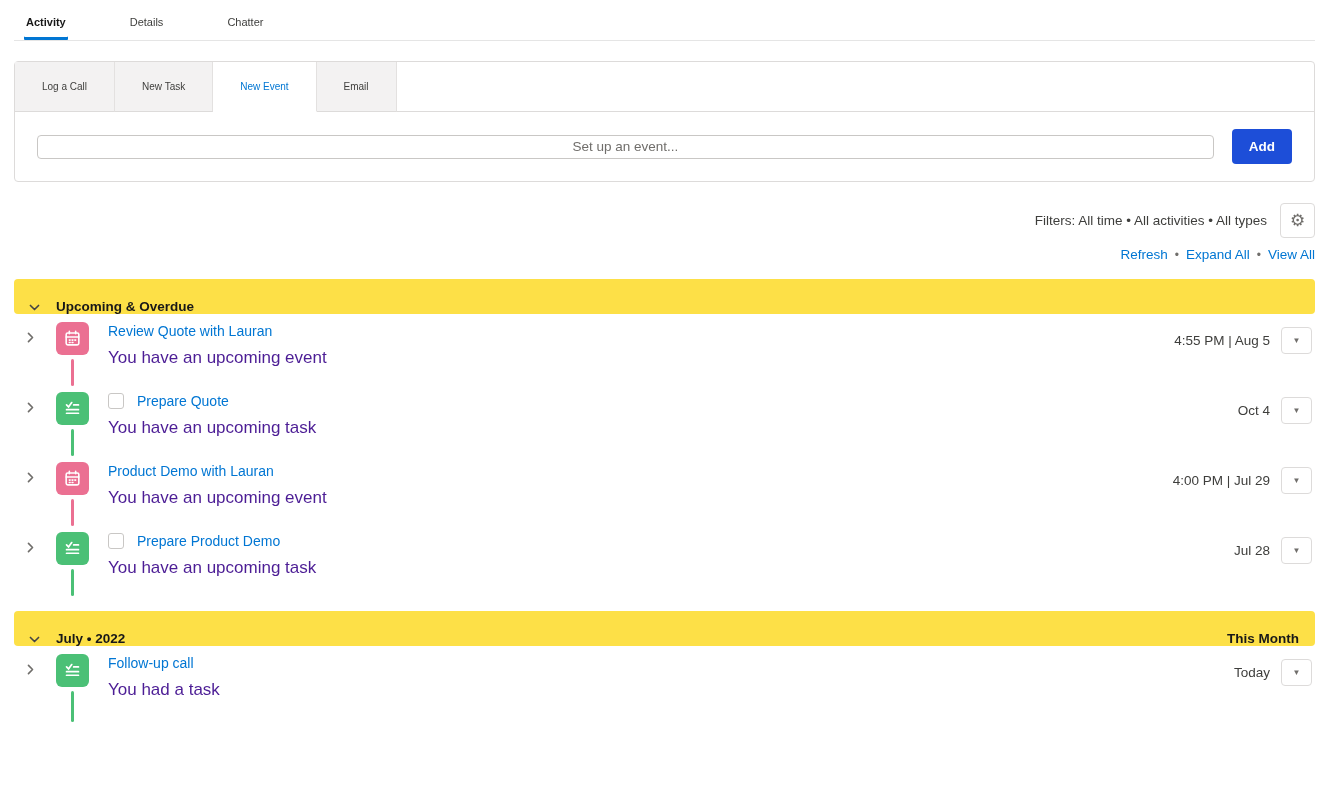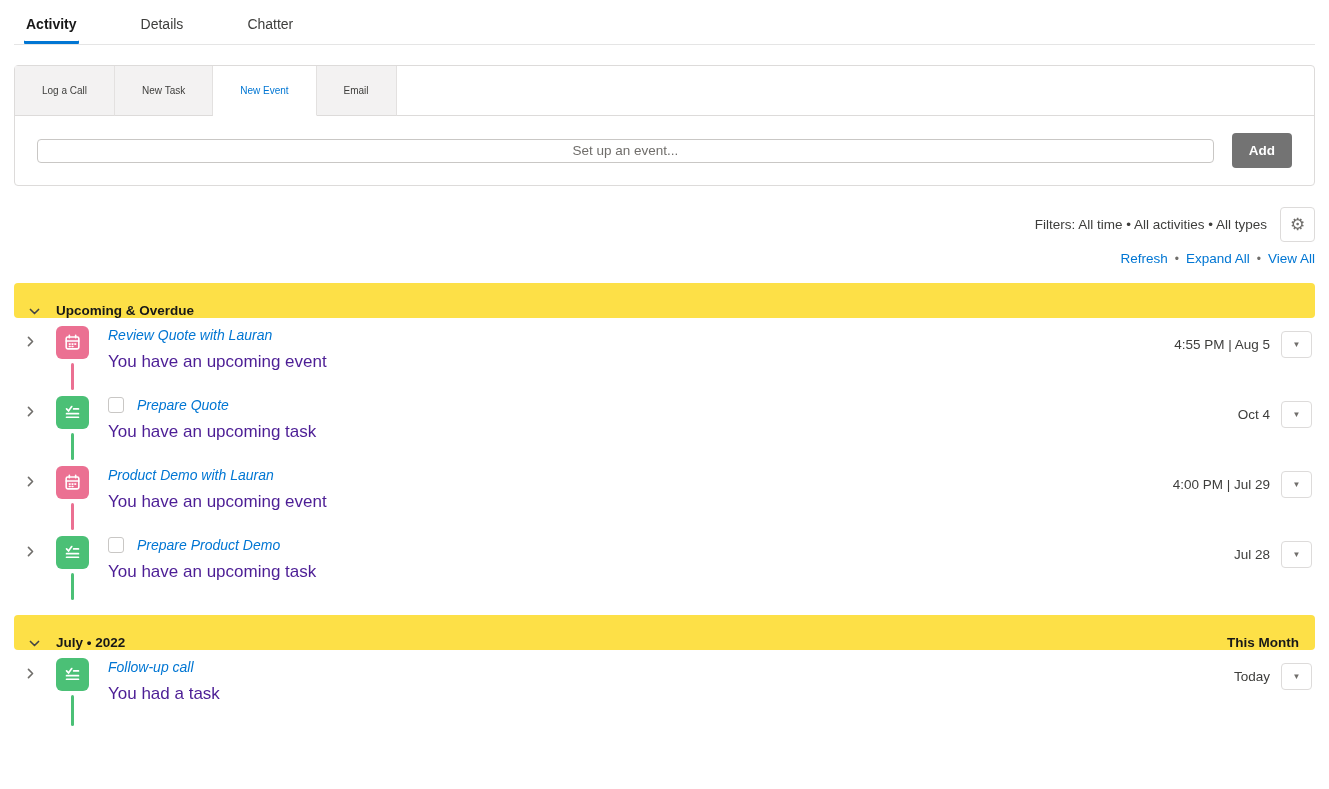--- a/index.html
+++ b/index.html
@@ -1,33 +1,33 @@
 <!DOCTYPE html>
 <html><head>
 <meta charset="utf-8">
 <style>
   * { margin:0; padding:0; box-sizing:border-box; }
   html,body { width:1329px; height:789px; background:#fff; font-family:"Liberation Sans", sans-serif; color:#181818; }
   .page { padding:0 14px; }
 
   
   .top-tabs { display:flex; gap:60px; padding:14px 10px 0 10px; border-bottom:1px solid #e5e5e5; }
-  .top-tab { font-size:14px; color:#3e3e3c; padding:2px 2px 12px 2px; cursor:pointer; }
+  .top-tab { font-size:11px; color:#3e3e3c; padding:2px 2px 12px 2px; cursor:pointer; }
   .top-tab.active { font-weight:bold; color:#181818; box-shadow: inset 0 -3px 0 #0176d3; border-radius:1px; }
 
   
   .card { border:1px solid #dddbda; border-radius:4px; margin-top:20px; background:#fff; }
   .ctabs { display:flex; }
   .ctab { padding:19px 27px; font-size:10px; color:#3e3e3c; background:#f3f2f2; border-right:1px solid #e3e1e0; border-bottom:1px solid #dddbda; cursor:pointer; }
   .ctab.active { background:#fff; color:#0176d3; border-bottom:1px solid transparent; }
   .ctab-filler { flex:1; border-bottom:1px solid #dddbda; }
   .composer-body { display:flex; align-items:center; gap:18px; padding:17px 22px; }
   .event-input { flex:1; height:24px; border:1px solid #c9c7c5; border-radius:4px; text-align:center; font-size:13.5px; color:#444; outline:none; }
   .event-input::placeholder { color:#706e6b; }
-  .add-btn { background:#737373; color:#fff; border:none; border-radius:4px; font-size:13.5px; font-weight:bold; padding:10px 17px; cursor:pointer; }
+  .add-btn { background:#1d4ed8; color:#fff; border:none; border-radius:4px; font-size:13.5px; font-weight:bold; padding:10px 17px; cursor:pointer; }
 
   
   .filters-row { display:flex; justify-content:flex-end; align-items:center; gap:13px; margin-top:21px; font-size:13.5px; color:#3e3e3c; }
   .gear-btn { width:35px; height:35px; border:1px solid #dddbda; border-radius:4px; background:#fff; color:#706e6b; font-size:17px; line-height:1; cursor:pointer; }
   .links-row { display:flex; justify-content:flex-end; align-items:flex-end; gap:7px; margin-top:9px; font-size:13.5px; }
   .tl-link { color:#0176d3; text-decoration:none; cursor:pointer; }
   .dot-sep { color:#706e6b; font-size:12px; }
 
   
   .sect { display:flex; align-items:flex-end; gap:15px; background:#fde047; border-radius:4px; height:35px; padding:0 16px 0 14px; margin-top:17px; font-size:13.5px; font-weight:bold; color:#181818; }
@@ -38,21 +38,21 @@
   .trow { position:relative; display:flex; align-items:flex-start; height:70px; padding:8px 0 0 10px; }
   .row-chev { background:none; border:none; padding:0; margin-top:9px; cursor:pointer; }
   .iconwrap { position:relative; margin:0 19px 0 19px; flex:0 0 auto; }
   .tlicon { width:33px; height:33px; border-radius:6px; display:flex; align-items:center; justify-content:center; }
   .tlicon.event { background:#eb7092; }
   .tlicon.task { background:#4bc076; }
   .connector { position:absolute; left:15px; top:37px; width:3px; height:27px; border-radius:2px; }
   .connector.event { background:#eb7092; }
   .connector.task { background:#4bc076; }
   .rcontent { padding-top:1px; }
-  .titleline { display:flex; align-items:center; gap:13px;font-style:italic; }
+  .titleline { display:flex; align-items:center; gap:13px; }
   .checkbox { width:16px; height:16px; border:1px solid #c9c7c5; border-radius:3px; background:#fff; cursor:pointer; }
   .ttl { color:#0176d3; font-size:14px; text-decoration:none; cursor:pointer; }
   .sub { margin-top:9px; font-size:17px; color:#4c1d95; }
   .rright { margin-left:auto; display:flex; align-items:center; gap:11px; margin-top:5px; padding-right:3px; }
   .rdate { font-size:13.5px; color:#3e3e3c; }
   .dd-btn { width:31px; height:27px; border:1px solid #dddbda; border-radius:4px; background:#fff; color:#706e6b; font-size:8px; line-height:1; cursor:pointer; }
 
   .footer-msg { text-align:center; margin-top:14px; font-size:13.5px; color:#3e3e3c; }
 </style>
 </head>

